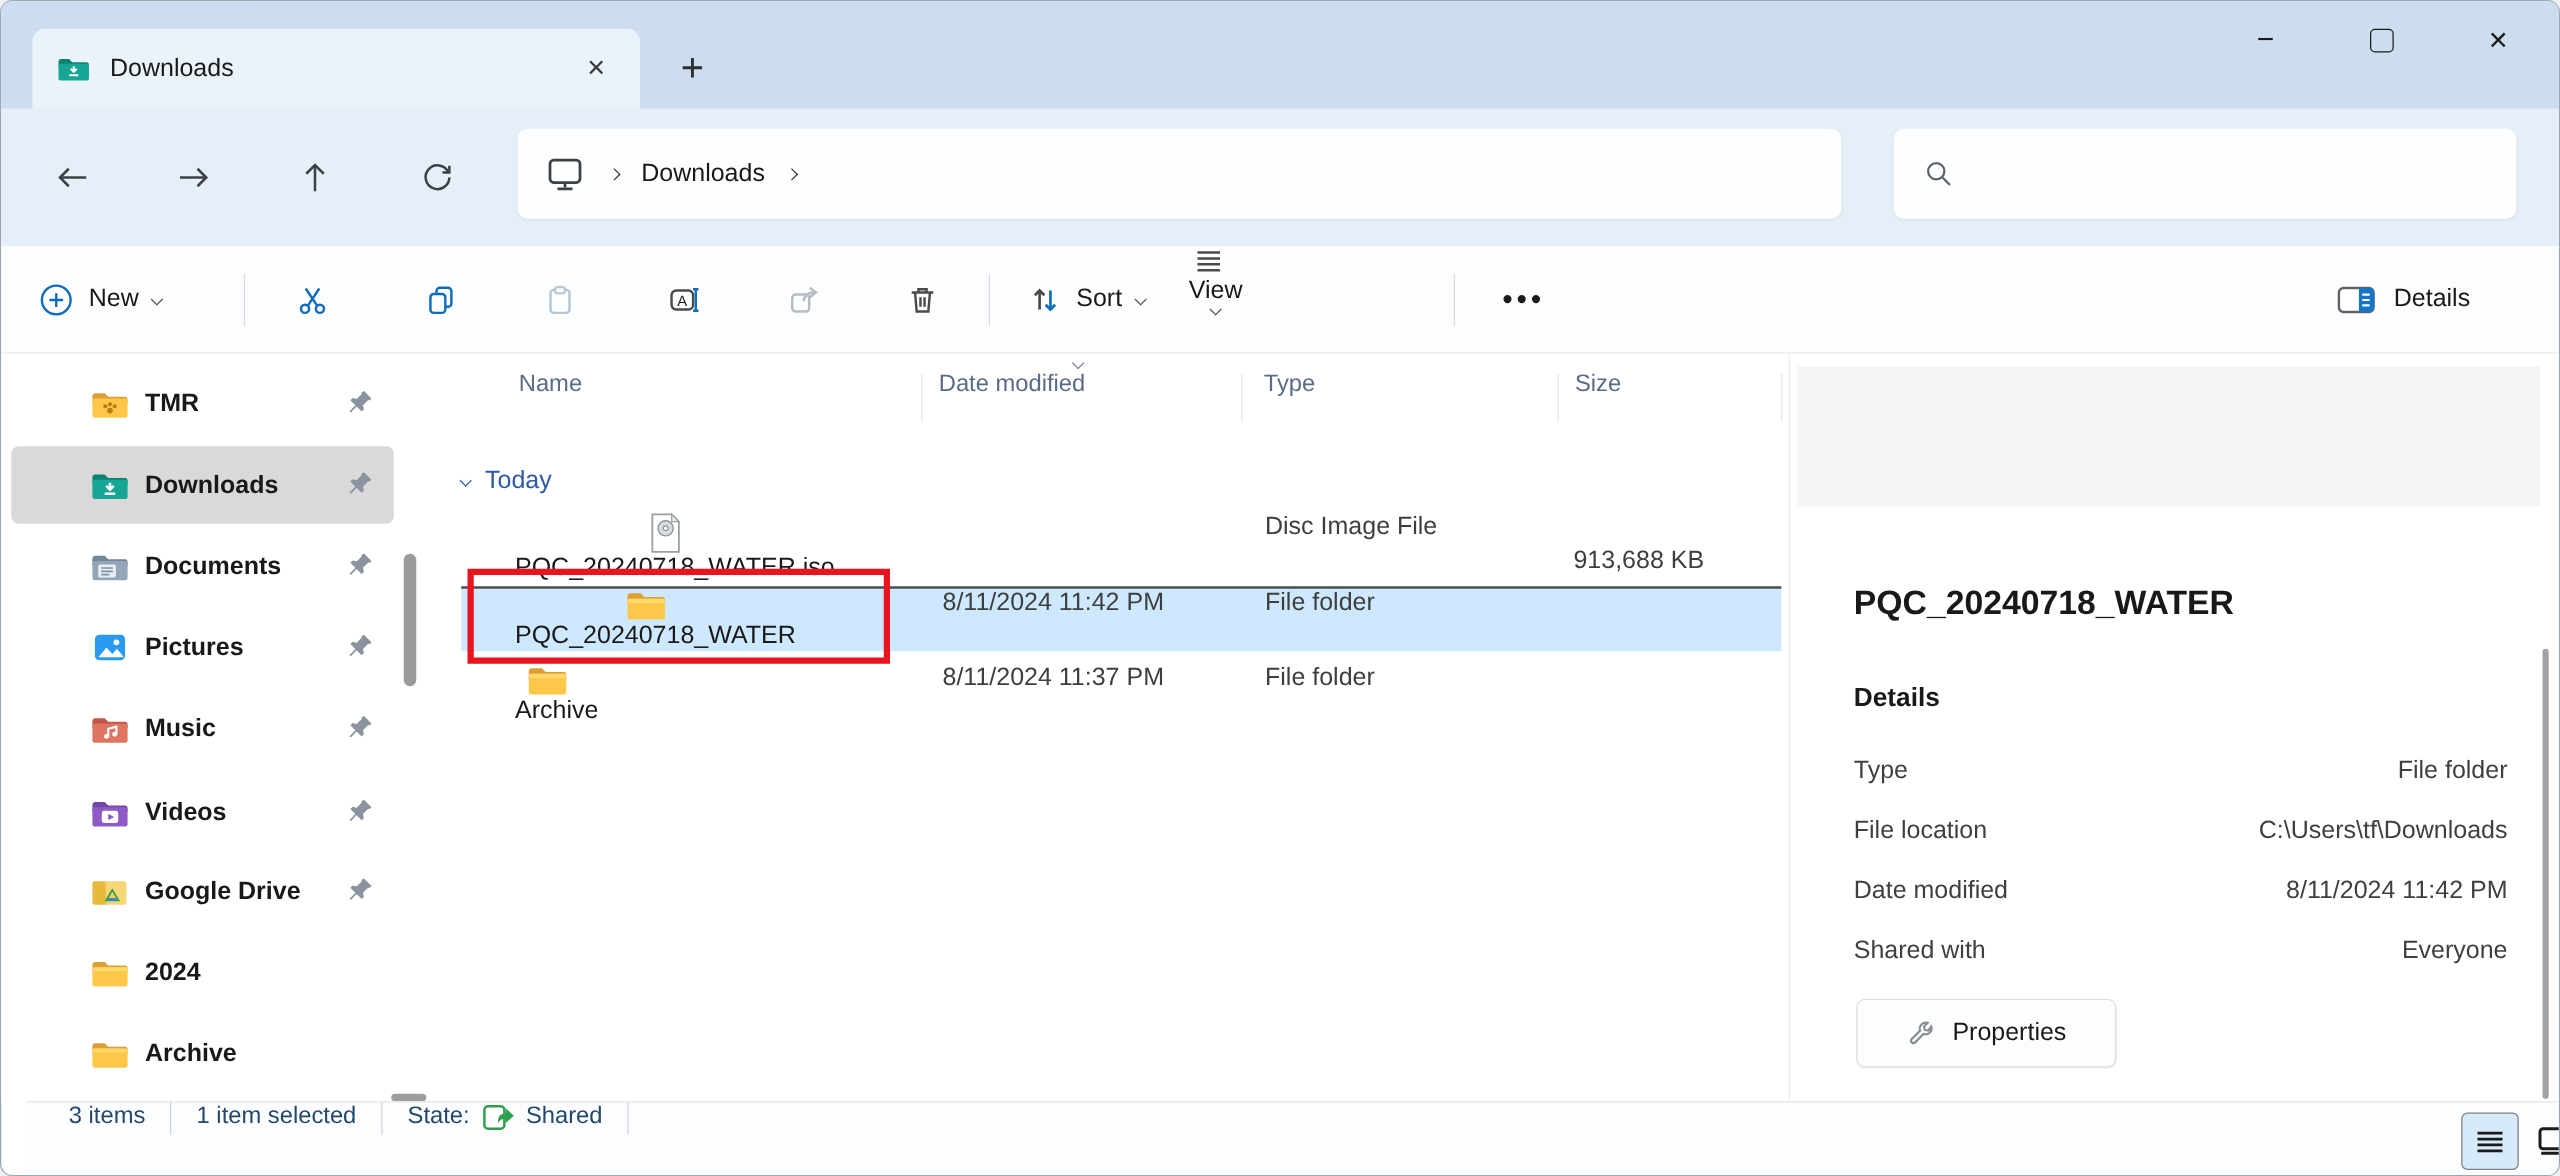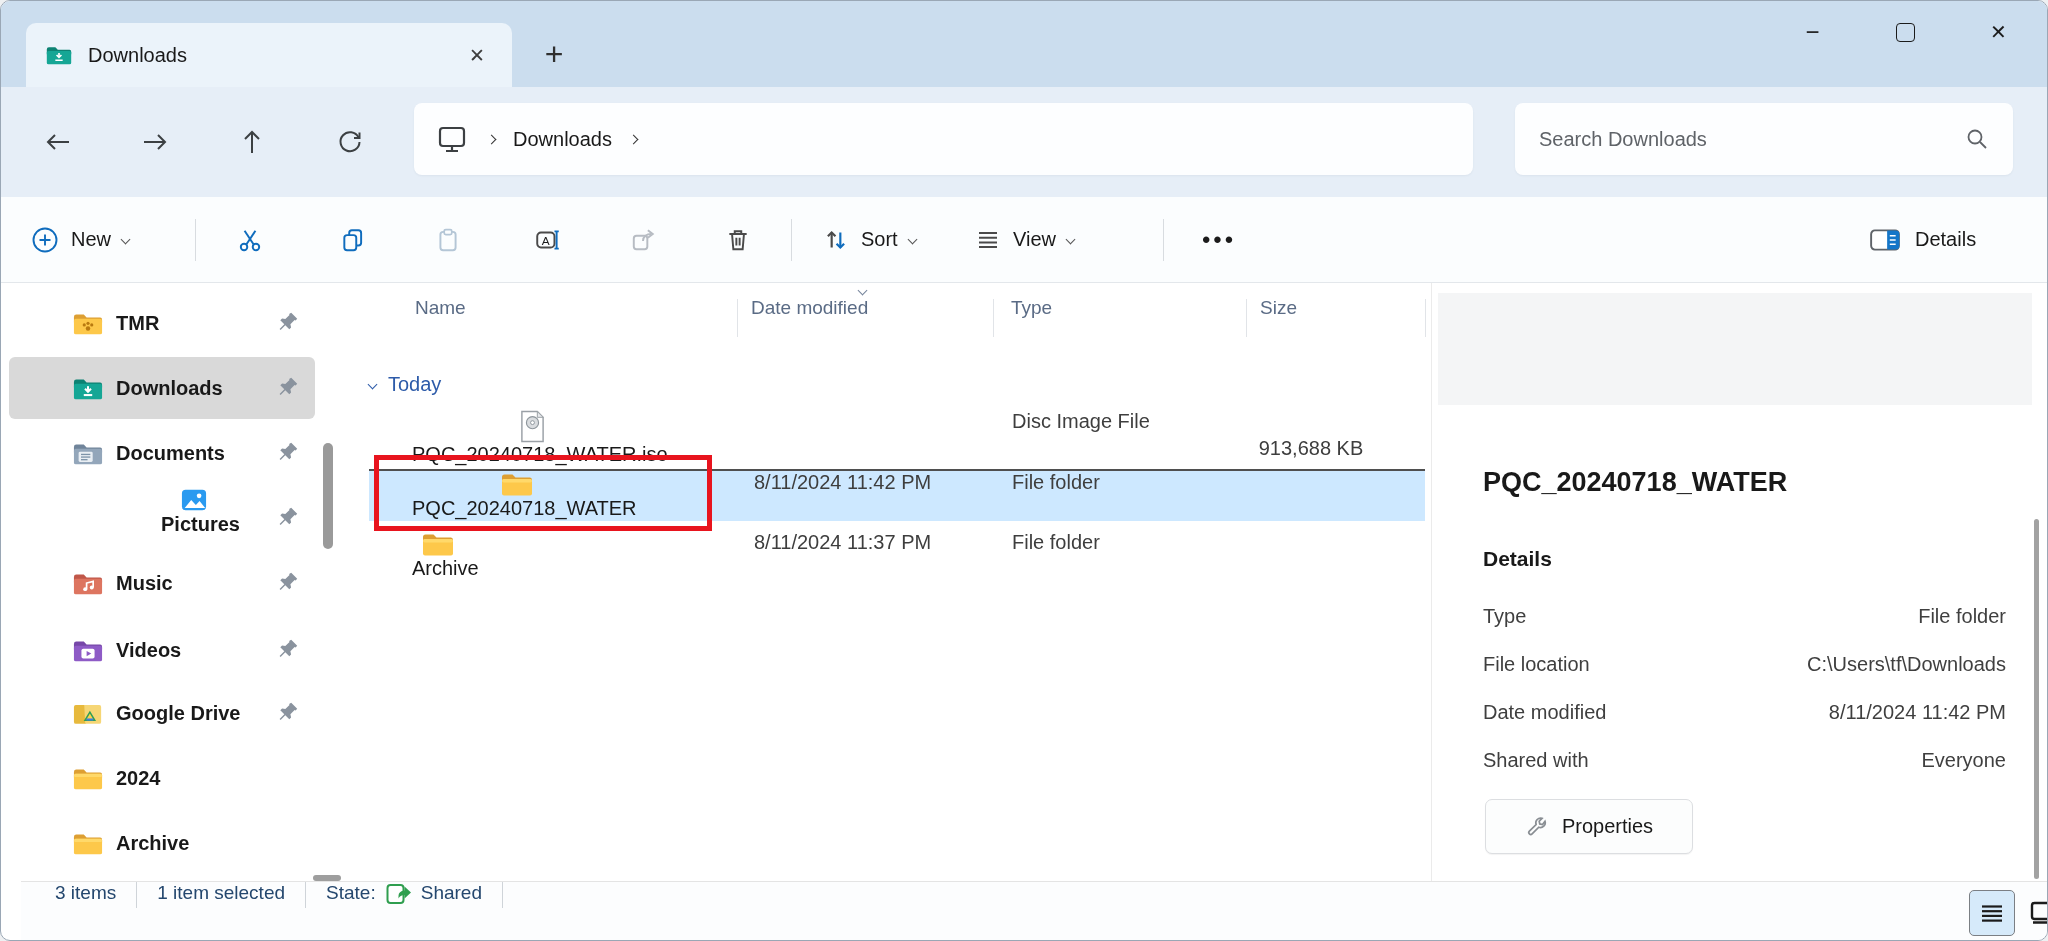--- a/index.html
+++ b/index.html
@@ -142,21 +142,20 @@
             <rect x="4" y="3" width="24" height="18" rx="3" fill="none" stroke="#3c4043" stroke-width="2.2"></rect>
             <path d="M16 21 v4" stroke="#3c4043" stroke-width="2.2"></path>
             <path d="M10 26 h12" stroke="#3c4043" stroke-width="2.2"></path>
           </svg>
       </span>
       <span class="chev right sm" style="color:#333;margin-left:20px;"></span>
       <span class="crumb">Downloads</span>
       <span class="chev right sm" style="color:#333;"></span>
     </div>
     <div class="searchbar">
-      <span class="search-ph">Search Downloads</span>
       <span>
         <svg width="24" height="24" viewBox="0 0 24 24">
             <circle cx="10" cy="10" r="6.5" fill="none" stroke="#5f6368" stroke-width="1.8"></circle>
             <path d="M15 15 L21 21" stroke="#5f6368" stroke-width="1.8"></path>
           </svg>
       </span>
     </div>
   </div>
 
   <div class="toolbar">
@@ -230,21 +229,21 @@
               <path d="M8 19 V5" stroke="#4a4a4a"></path>
               <path d="M4.5 8.5 L8 5 l3.5 3.5" stroke="#4a4a4a"></path>
               <path d="M16 5 v14" stroke="#0f6cbd"></path>
               <path d="M12.5 15.5 L16 19 l3.5-3.5" stroke="#0f6cbd"></path>
             </g>
           </svg>
       </span>
       <span class="tb-label" style="margin-left:12px;">Sort</span>
       <span class="chev down sm" style="color:#555;margin-left:11px;"></span>
     </div>
-    <div class="tb-group" style="left:974px;">
+    <div class="tb-group" style="left:938px;flex-direction:column;">
       <span>
         <svg width="26" height="24" viewBox="0 0 24 24">
             <g stroke="#4a4a4a" stroke-width="2">
               <path d="M3 5 h18"></path>
               <path d="M3 9.7 h18"></path>
               <path d="M3 14.4 h18"></path>
               <path d="M3 19.1 h18"></path>
             </g>
           </svg>
       </span>
@@ -327,21 +326,21 @@
               </g>
             </svg>
         </span>
         <span class="sb-label">Documents</span>
         <span class="sb-pin">
           <svg width="22" height="22" viewBox="0 0 22 22">
               <path d="M14.2 1.8 L20.2 7.8 L18.6 9.4 L17.6 9 L13.4 13.2 L14.1 16.4 L12.3 18.2 L8.3 14.2 L3.6 18.9 L2.6 17.9 L7.3 13.2 L3.3 9.2 L5.1 7.4 L8.3 8.1 L12.5 3.9 L12.1 2.9 Z" fill="#8a939e"></path>
             </svg>
         </span>
       </div>
-      <div class="sb-item" style="top:204px;flex-direction:column;">
+      <div class="sb-item" style="top:204px;">
         <span>
           <svg width="30" height="26" viewBox="0 0 32 28">
               <rect x="3" y="3" width="26" height="22" rx="4" fill="#2a9af0"></rect>
               <path d="M6 22.5 l7-8.5 5 5.5 4-4.5 6 7.5 Z" fill="#fff"></path>
               <circle cx="21.5" cy="9.5" r="2.5" fill="#fff"></circle>
             </svg>
         </span>
         <span class="sb-label">Pictures</span>
         <span class="sb-pin">
           <svg width="22" height="22" viewBox="0 0 22 22">

